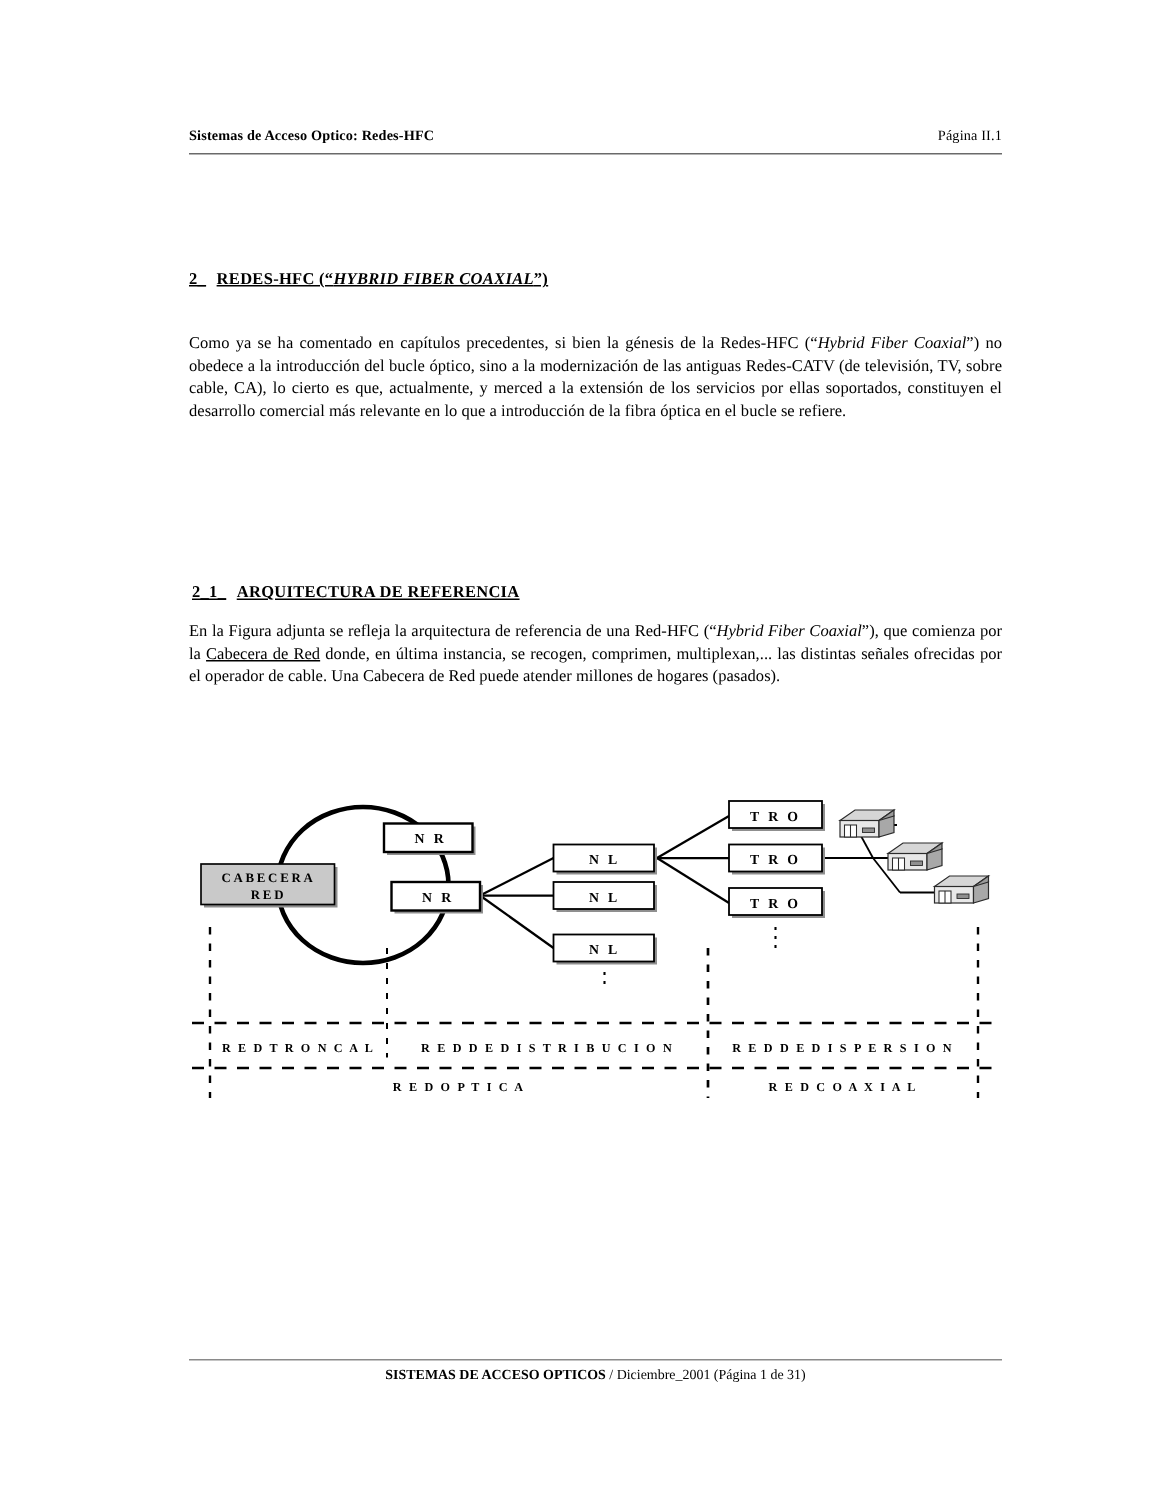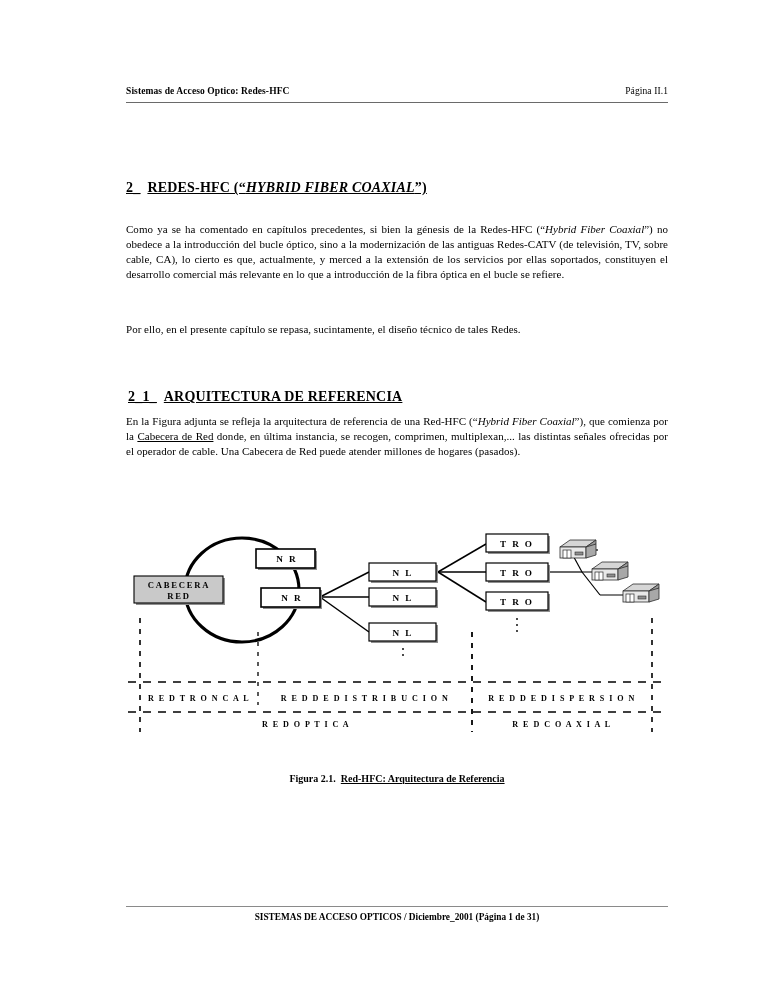--- a/index.html
+++ b/index.html
@@ -50,21 +50,21 @@
     top: 102px;
     width: 542px;
     height: 0;
     border-top: 1.4px solid #6a6a6a;
   }
 
   
   .h-section {
     position: absolute;
     font-weight: bold;
-    font-size: 14px;
+    font-size: 11px;
     letter-spacing: 0.2px;
     white-space: nowrap;
   }
   .h-section .num {
     text-decoration: underline;
     margin-right: 7px;
   }
   .h-section .ttl {
     text-decoration: underline;
   }
@@ -125,21 +125,21 @@
   }
   .footer {
     position: absolute;
     left: 126px;
     top: 912px;
     width: 542px;
     text-align: center;
     font-size: 9.3px;
   }
   .footer .f-strong { font-weight: bold; }
-  .footer .f-rest { font-weight: bold; }
+  .footer .f-rest { font-weight: normal; }
 
   
   text.box-label {
     font-family: "Liberation Serif", serif;
     font-size: 9.2px;
     font-weight: bold;
     letter-spacing: 1.9px;
     text-anchor: middle;
     fill: #000;
   }
@@ -172,21 +172,20 @@
   <div class="header-rule"></div>
 
   <div class="h-section" id="heading-2">
     <span class="num">2_</span><span class="ttl"><span>REDES-HFC (“</span><span class="ital">HYBRID FIBER COAXIAL</span><span>”)</span></span>
   </div>
 
   <div class="para" id="para-1">
     <span>Como ya se ha comentado en capítulos precedentes, si bien la génesis de la Redes-HFC (“</span><span class="ital">Hybrid Fiber Coaxial</span><span>”) no obedece a la introducción del bucle óptico, sino a la modernización de las antiguas Redes-CATV (de televisión, TV, sobre cable, CA), lo cierto es que, actualmente, y merced a la extensión de los servicios por ellas soportados, constituyen el desarrollo comercial más relevante en lo que a introducción de la fibra óptica en el bucle se refiere.</span>
   </div>
 
-  <div class="para" id="para-2">Por ello, en el presente capítulo se repasa, sucintamente, el diseño técnico de tales Redes.</div>
 
   <div class="h-section" id="heading-2-1">
     <span class="num">2_1_</span><span class="ttl">ARQUITECTURA DE REFERENCIA</span>
   </div>
 
   <div class="para" id="para-3">
     <span>En la Figura adjunta se refleja la arquitectura de referencia de una Red-HFC (“</span><span class="ital">Hybrid Fiber Coaxial</span><span>”), que comienza por la </span><span class="ul">Cabecera de Red</span><span> donde, en última instancia, se recogen, comprimen, multiplexan,... las distintas señales ofrecidas por el operador de cable. Una Cabecera de Red puede atender millones de hogares (pasados).</span>
   </div>
 
   <div class="figure">
@@ -303,22 +302,19 @@
       <text class="zone-label" x="79" y="181">R E D  T R O N C A L</text>
       <text class="zone-label" x="245" y="181">R E D  D E  D I S T R I B U C I O N</text>
       <text class="zone-label" x="442" y="181">R E D  D E  D I S P E R S I O N</text>
 
       <text class="zone-label" x="186" y="207">R E D  O P T I C A</text>
       <text class="zone-label" x="442" y="207">R E D  C O A X I A L</text>
 
     </svg>
   </div>
 
-  <div class="fig-caption">
-    <span class="cap-num">Figura 2.1.</span><span class="cap-txt">Red-HFC: Arquitectura de Referencia</span>
-  </div>
 
   <div class="footer-rule"></div>
   <div class="footer">
     <span class="f-strong">SISTEMAS DE ACCESO OPTICOS</span><span class="f-rest"> / Diciembre_2001  (Página 1 de 31)</span>
   </div>
 
 </div>
 
 </body></html>

